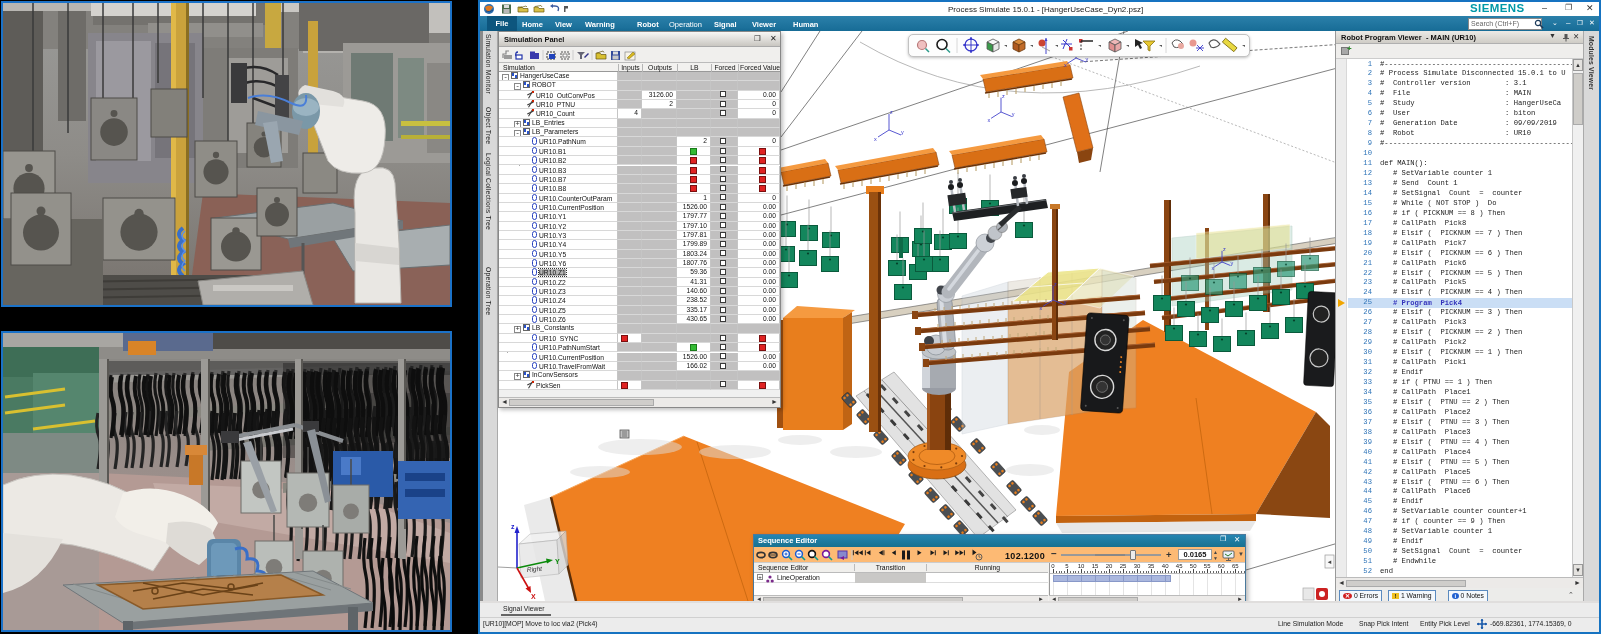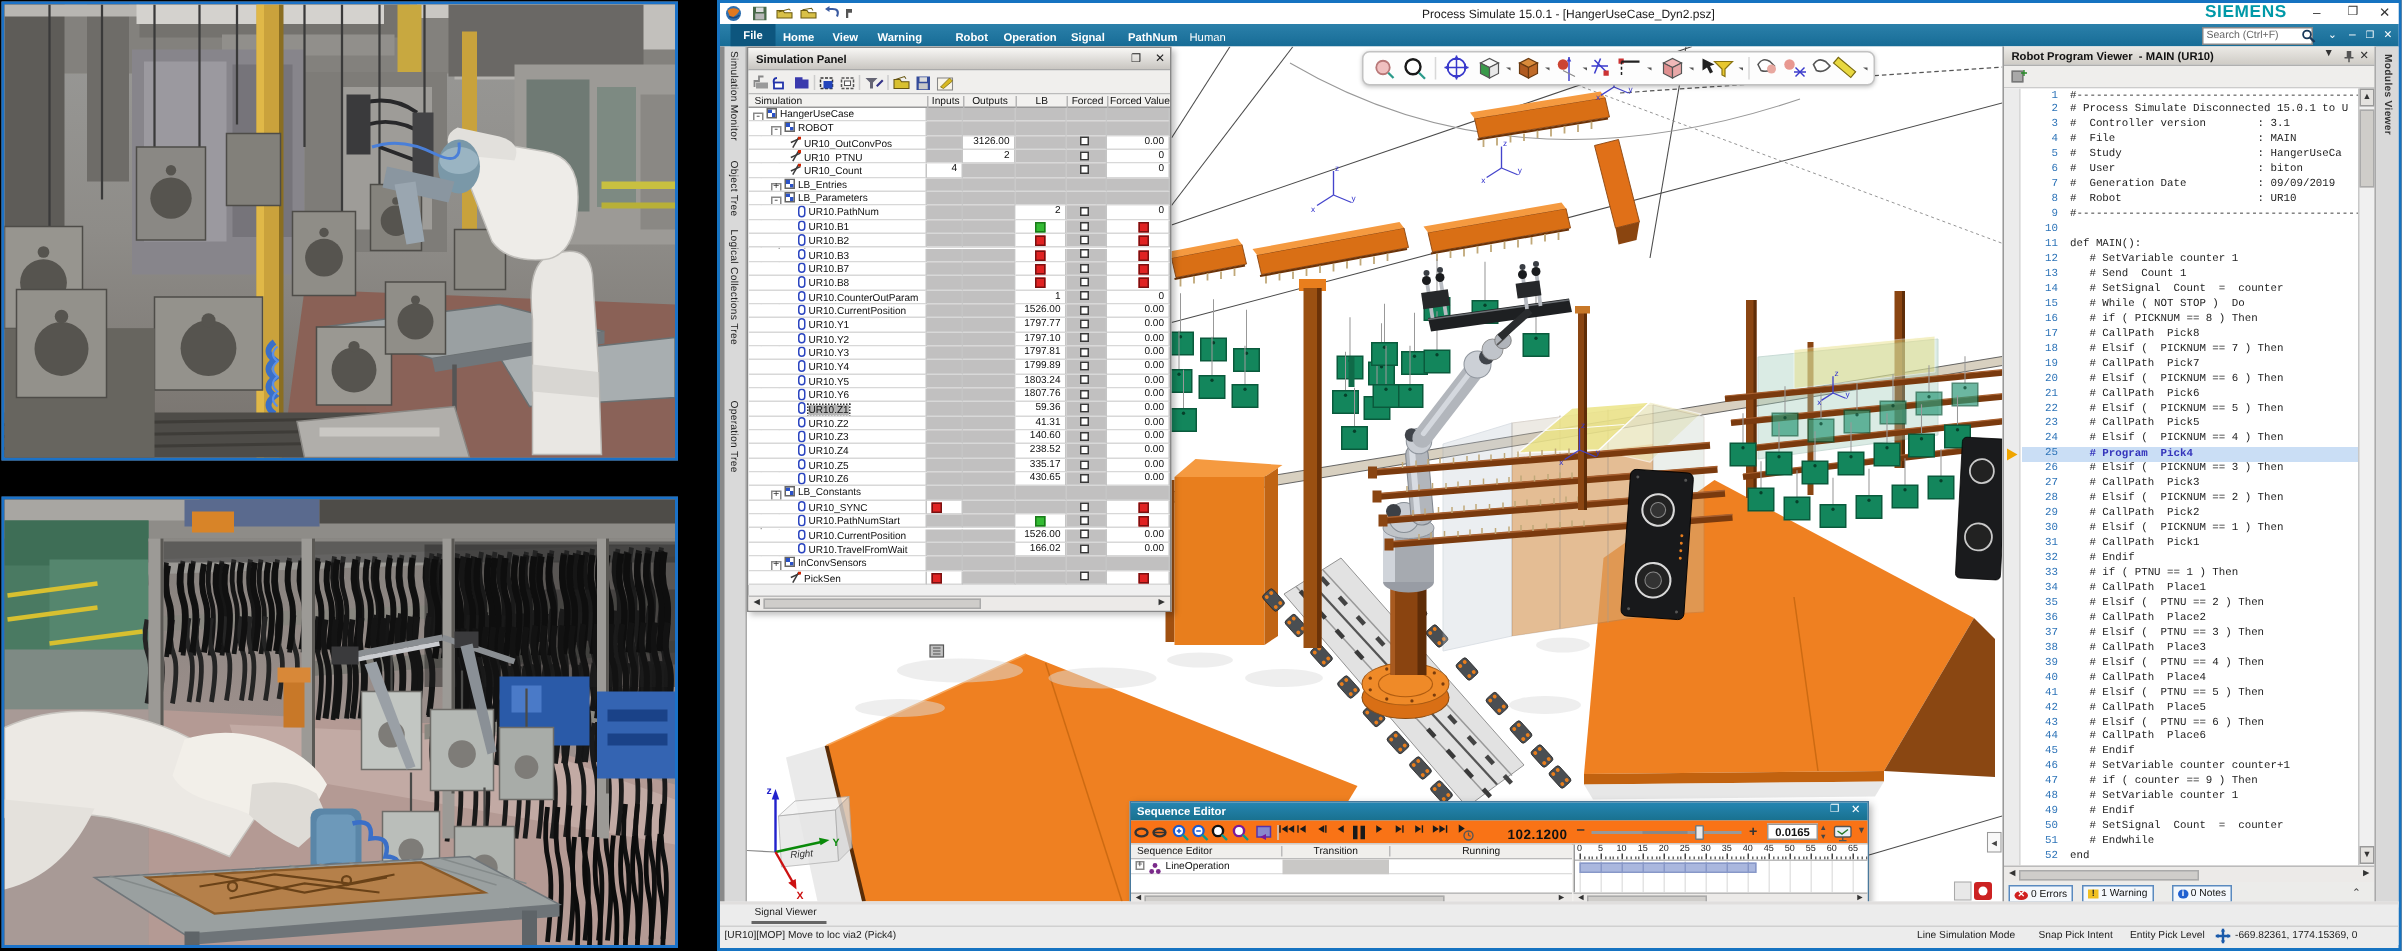--- a/index.html
+++ b/index.html
@@ -542,24 +542,24 @@
    <span class="a" style="left:1062px;top:1px;font-size:9px;color:#333">–</span>
    <span class="a" style="left:1085px;top:1px;font-size:8px;color:#333">❐</span>
    <span class="a" style="left:1106px;top:1px;font-size:9px;color:#333">✕</span>
  </div>
  <div class="a" id="ribbon" style="left:0;top:14px;width:1119px;height:15px;background:linear-gradient(#2b80aa,#176c96);color:#fff;font-size:7.5px">
    <span class="a" style="left:7px;top:0;width:30px;height:15px;background:#0d567e;text-align:center;line-height:15px;font-weight:bold">File</span>
    <span class="a" style="left:42px;top:3.5px;font-weight:bold">Home</span>
    <span class="a" style="left:75px;top:3.5px;font-weight:bold">View</span>
    <span class="a" style="left:105px;top:3.5px;font-weight:bold">Warning</span>
    <span class="a" style="left:157px;top:3.5px;font-weight:bold">Robot</span>
-   <span class="a" style="left:189px;top:3.5px;font-weight:bold">Operation</span>
+   <span class="a" style="left:189px;top:3.5px;font-weight:normal">Operation</span>
    <span class="a" style="left:234px;top:3.5px;font-weight:bold">Signal</span>
-   <span class="a" style="left:272px;top:3.5px;font-weight:bold">PathNum</span>
-   <span class="a" style="left:313px;top:3.5px;font-weight:normal">Human</span>
+   <span class="a" style="left:272px;top:3.5px;font-weight:bold">Viewer</span>
+   <span class="a" style="left:313px;top:3.5px;font-weight:bold">Human</span>
    <span class="a" style="left:988px;top:1.5px;width:74px;height:12px;background:#fff;border:1px solid #888;color:#666;font-size:7px;padding:1px 2px">Search (Ctrl+F)</span>
    <svg class="a" style="left:1054px;top:3px" width="10" height="10" viewBox="0 0 10 10">
         <circle cx="4" cy="4" r="2.6" fill="none" stroke="#1a3a5a" stroke-width="1.2"></circle>
         <line x1="6" y1="6" x2="9" y2="9" stroke="#1a3a5a" stroke-width="1.6"></line>
       </svg>
    <span class="a" style="left:1072px;top:3px;font-size:7px">⌄</span>
    <span class="a" style="left:1086px;top:2px;font-size:8px">–</span>
    <span class="a" style="left:1097px;top:3px;font-size:6.5px">❐</span>
    <span class="a" style="left:1109px;top:3px;font-size:7px">✕</span>
  </div>
@@ -1769,21 +1769,21 @@
  </div>
  <div class="a" id="modstrip" style="left:1103px;top:29px;width:16px;height:574px;background:#d9d9d9;border-left:1px solid #aaa">
    <span class="a vtxt" style="left:4px;top:5px;font-weight:bold;color:#333">Modules Viewer</span>
  </div>
  <div class="a" id="seqed" style="left:273px;top:532px;width:493px;height:69px;background:#f2f1ef;border:1px solid #49799c;box-shadow:2px 2px 5px rgba(0,0,0,0.3)">
   <div class="a" style="left:0;top:0;width:491px;height:12px;background:linear-gradient(#2585b2,#19718f)">
     <span class="a" style="left:4px;top:1px;font-size:7.5px;color:#fff;font-weight:bold">Sequence Editor</span>
     <span class="a" style="left:466px;top:0px;font-size:7px;color:#fff">❐</span>
     <span class="a" style="left:480px;top:0px;font-size:7.5px;color:#fff">✕</span>
   </div>
-  <div class="a" style="left:0;top:12px;width:491px;height:16px;background:#f97316;border-bottom:1px solid #ccc">
+  <div class="a" style="left:0;top:12px;width:491px;height:16px;background:#fdba74;border-bottom:1px solid #ccc">
    <svg class="a" style="left:2px;top:2px" width="300" height="12" viewBox="0 0 300 12">
     <ellipse cx="5" cy="6" rx="4" ry="2.6" fill="none" stroke="#333" stroke-width="1.6"></ellipse>
     <ellipse cx="17" cy="6" rx="4" ry="2.6" fill="none" stroke="#333" stroke-width="1.6"></ellipse>
           <line x1="13" y1="6" x2="21" y2="6" stroke="#333" stroke-width="1"></line>
     <circle cx="30" cy="5" r="3.4" fill="#fff" stroke="#1a5ad0" stroke-width="1.5"></circle>
           <line x1="32.5" y1="7.5" x2="36" y2="11" stroke="#0a9a90" stroke-width="1.6"></line>
           <line x1="28.5" y1="5" x2="31.5" y2="5" stroke="#1a5ad0" stroke-width="1"></line>
           <line x1="30" y1="3.5" x2="30" y2="6.5" stroke="#1a5ad0" stroke-width="1"></line>
     <circle cx="43" cy="5" r="3.4" fill="#fff" stroke="#1a5ad0" stroke-width="1.5"></circle>
           <line x1="45.5" y1="7.5" x2="49" y2="11" stroke="#0a9a90" stroke-width="1.6"></line>

